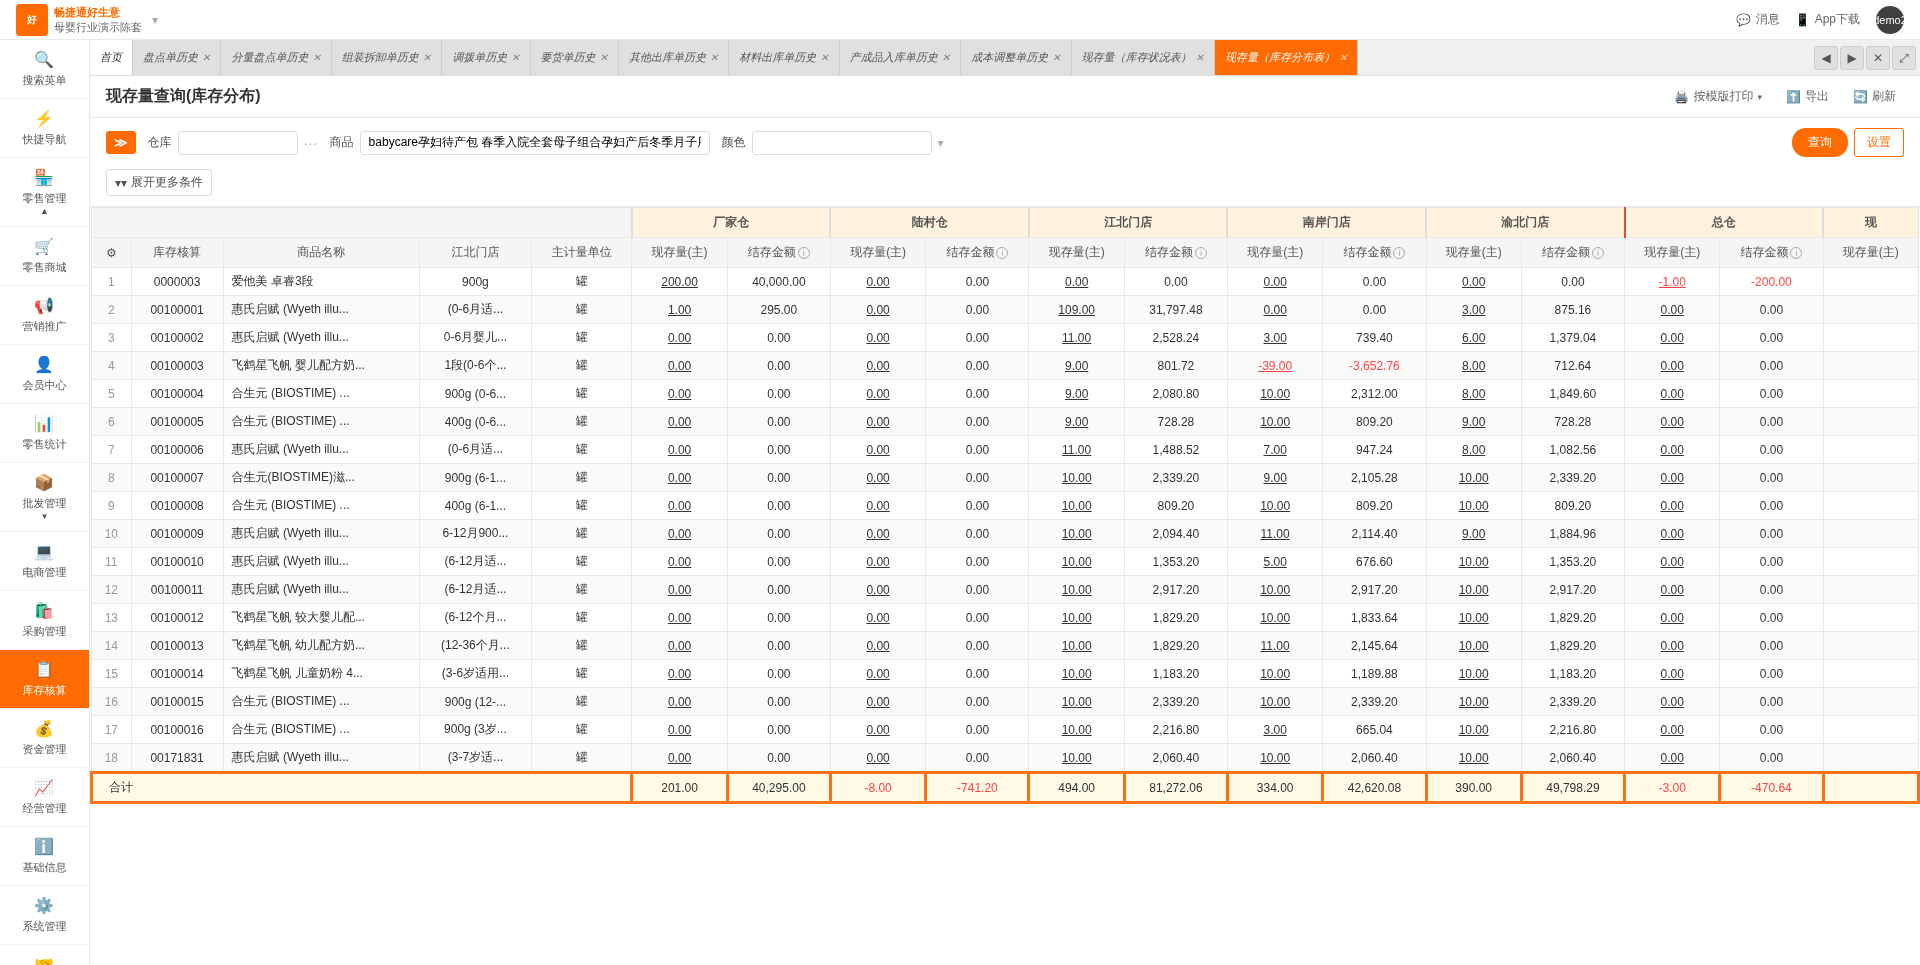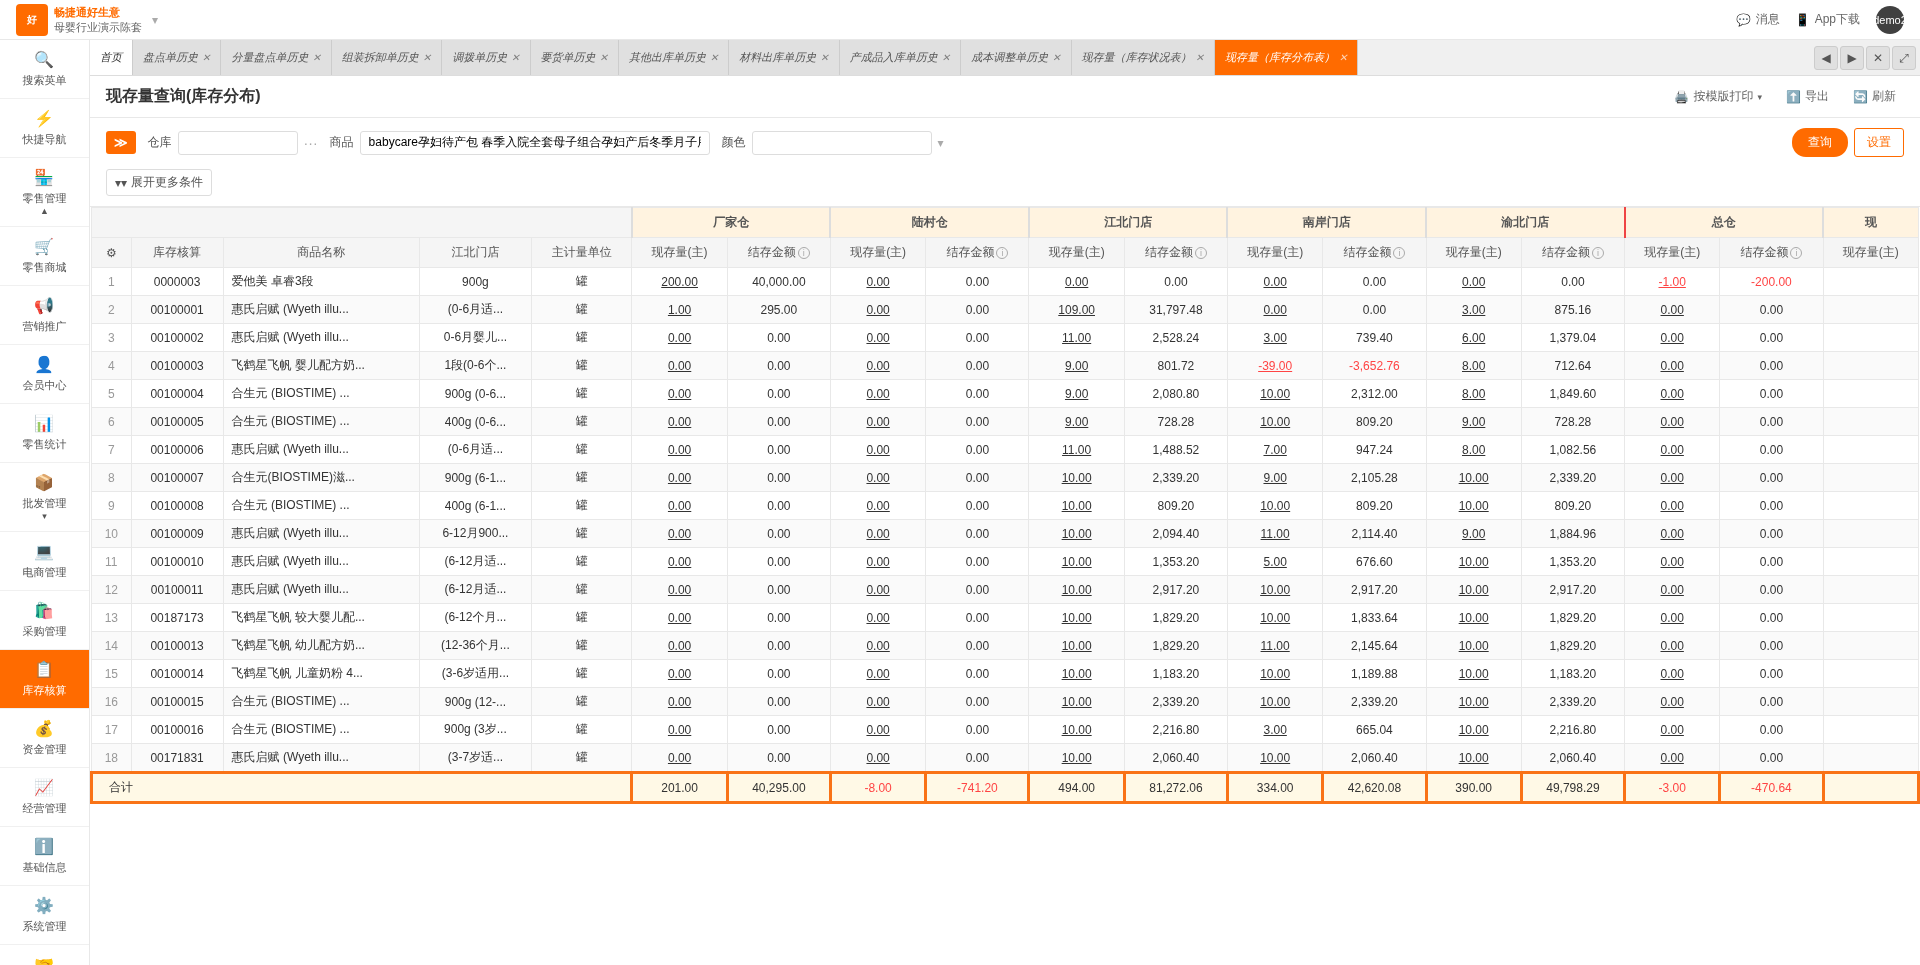--- a/index.html
+++ b/index.html
@@ -827,21 +827,21 @@
       <td class="underline">10.00</td>
       <td class="">2,917.20</td>
       <td class="underline">10.00</td>
       <td>2,917.20</td>
       <td class="underline">0.00</td>
       <td class="">0.00</td>
       <td></td>
     </tr>
           <tr>
       <td class="row-num">13</td>
-      <td>00187173</td>
+      <td>00100012</td>
       <td style="text-align:left;max-width:160px;overflow:hidden;text-overflow:ellipsis;">飞鹤星飞帆 较大婴儿配...</td>
       <td>(6-12个月...</td>
       <td>罐</td>
       <td class="underline">0.00</td>
       <td>0.00</td>
       <td class="underline">0.00</td>
       <td>0.00</td>
       <td class="underline">10.00</td>
       <td>1,829.20</td>
       <td class="underline">10.00</td>

